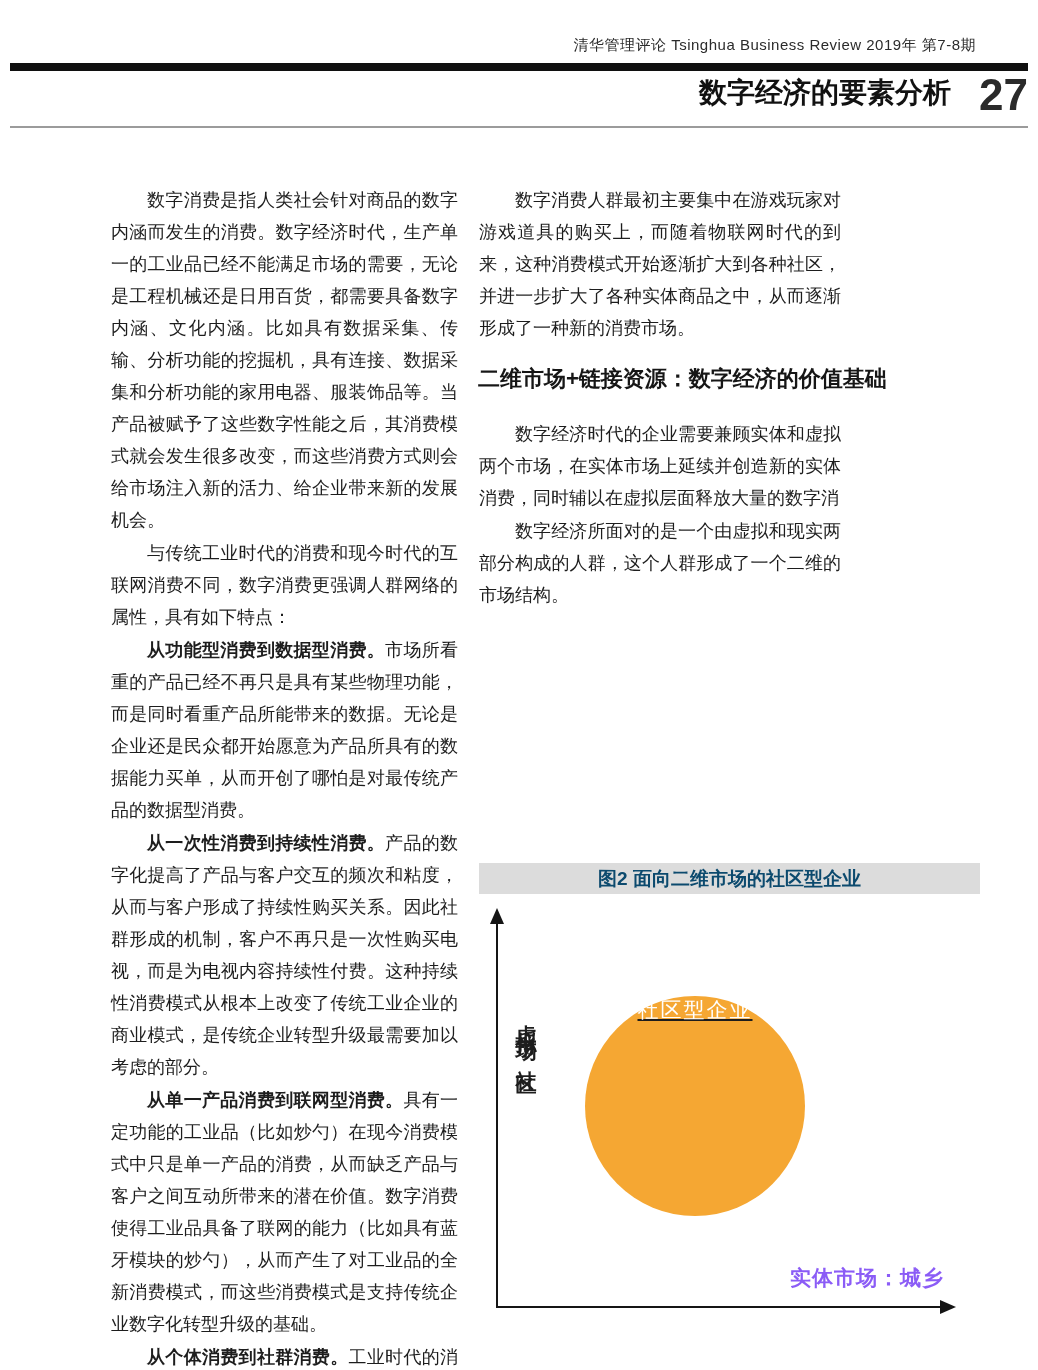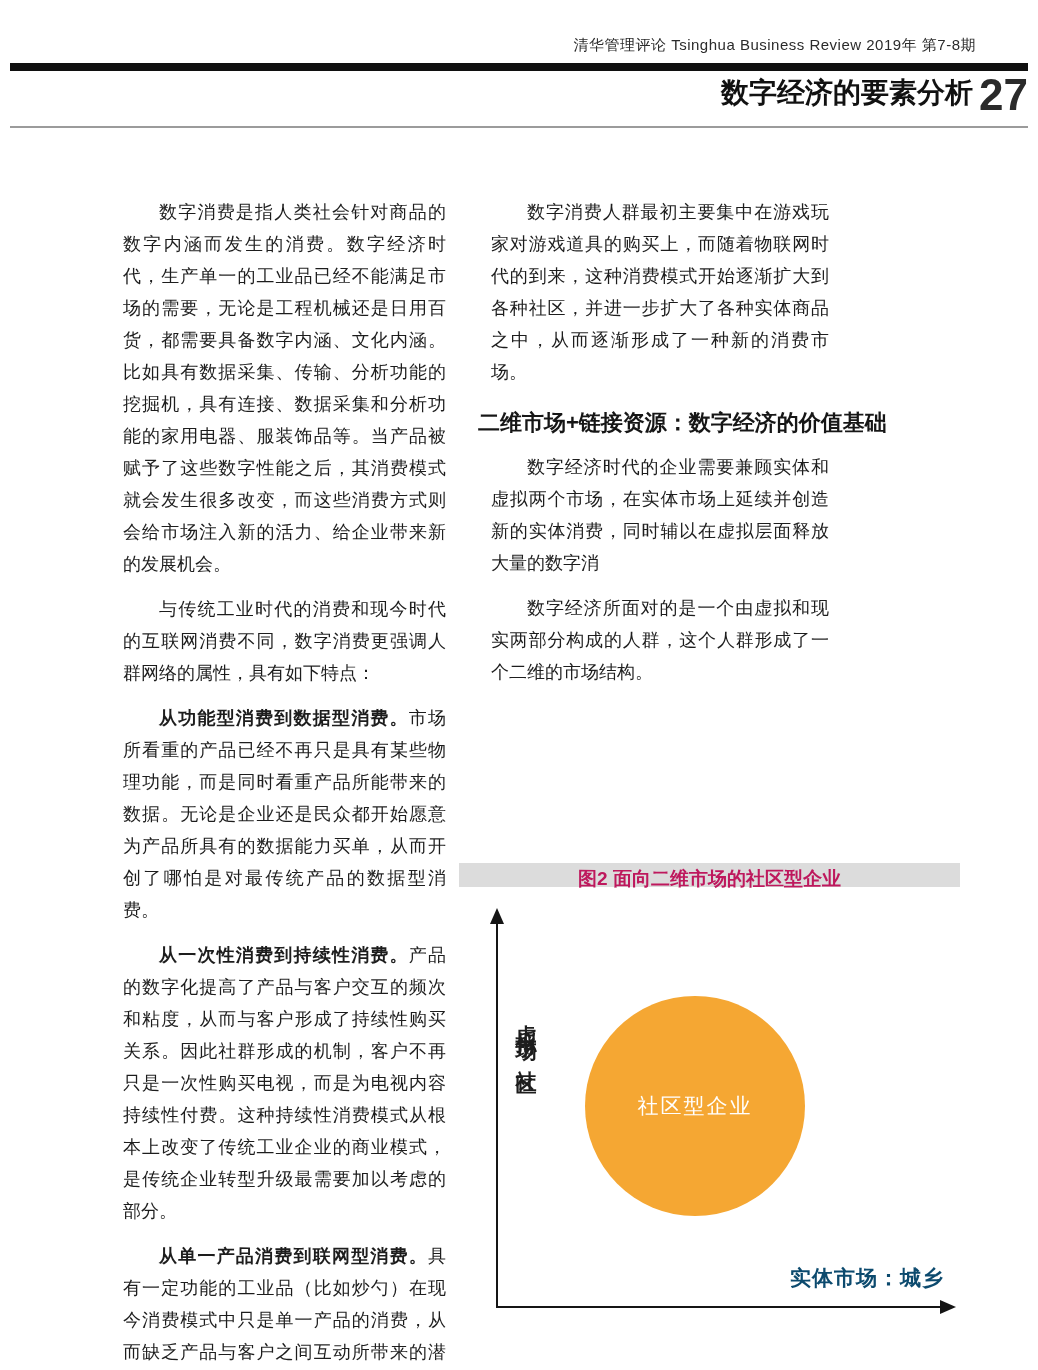--- a/index.html
+++ b/index.html
@@ -30,21 +30,21 @@
     right: 10px;
     height: 8px;
     background: #101010;
   }
   .title-row {
     position: absolute;
     top: 74px;
     right: 10px;
     display: flex;
     align-items: flex-end;
-    gap: 6px;
+    gap: 28px;
   }
   .article-title {
     margin: 0;
     font-size: 28px;
     font-weight: bold;
     color: #111111;
     line-height: 1.2;
     padding-bottom: 6px;
     white-space: nowrap;
   }
@@ -67,44 +67,44 @@
   .col {
     position: absolute;
     top: 183px;
     font-size: 18px;
     line-height: 32px;
     text-align: justify;
     color: #1d1d1d;
   }
   .col-left  { left: 110px; width: 349px; }
   .col-right { left: 478px; width: 364px; }
-  .col p { margin: 13px; }
+  .col p { margin: 1px; }
   .indent { text-indent: 2em; }
   .lead { font-weight: bold; }
   .section-heading {
-    margin: 20px 0 10px 0;
+    margin: 20px 0 24px 0;
     font-size: 22px;
     font-weight: bold;
     line-height: 30px;
     color: #161616;
     text-align: left;
     white-space: nowrap;
   }
 
   
   .fig-caption {
     position: absolute;
-    left: 459px;
+    left: 479px;
     top: 863px;
     width: 501px;
-    height: 24px;
+    height: 31px;
     background: #DCDCDC;
     font-size: 19px;
     font-weight: bold;
-    color: #be185d;
+    color: #0c4a6e;
     text-align: center;
     line-height: 31px;
   }
   .axis-y {
     position: absolute;
     left: 496px;
     top: 922px;
     width: 2px;
     height: 386px;
     background: #151515;
@@ -137,22 +137,22 @@
   }
   .bubble {
     position: absolute;
     left: 585px;
     top: 996px;
     width: 220px;
     height: 220px;
     border-radius: 50%;
     background: #F5A733;
     display: flex;
-    align-items: center;
     justify-content: center;
+    text-decoration: underline;
   }
   .bubble-label {
     color: #ffffff;
     font-size: 21px;
     letter-spacing: 2px;
   }
   .ylab {
     position: absolute;
     left: 512px;
     top: 1008px;
@@ -161,21 +161,21 @@
     font-weight: bold;
     letter-spacing: 5px;
     color: #1d1d1d;
   }
   .xlab {
     position: absolute;
     left: 790px;
     top: 1264px;
     font-size: 21px;
     font-weight: bold;
-    color: #0c4a6e;
+    color: #8b5cf6;
     letter-spacing: 1px;
   }
 </style>
 </head>
 <body>
 
 <div class="page">
 
   <div class="journal-line">清华管理评论 Tsinghua Business Review 2019年 第7-8期</div>
   <div class="thick-rule"></div>

